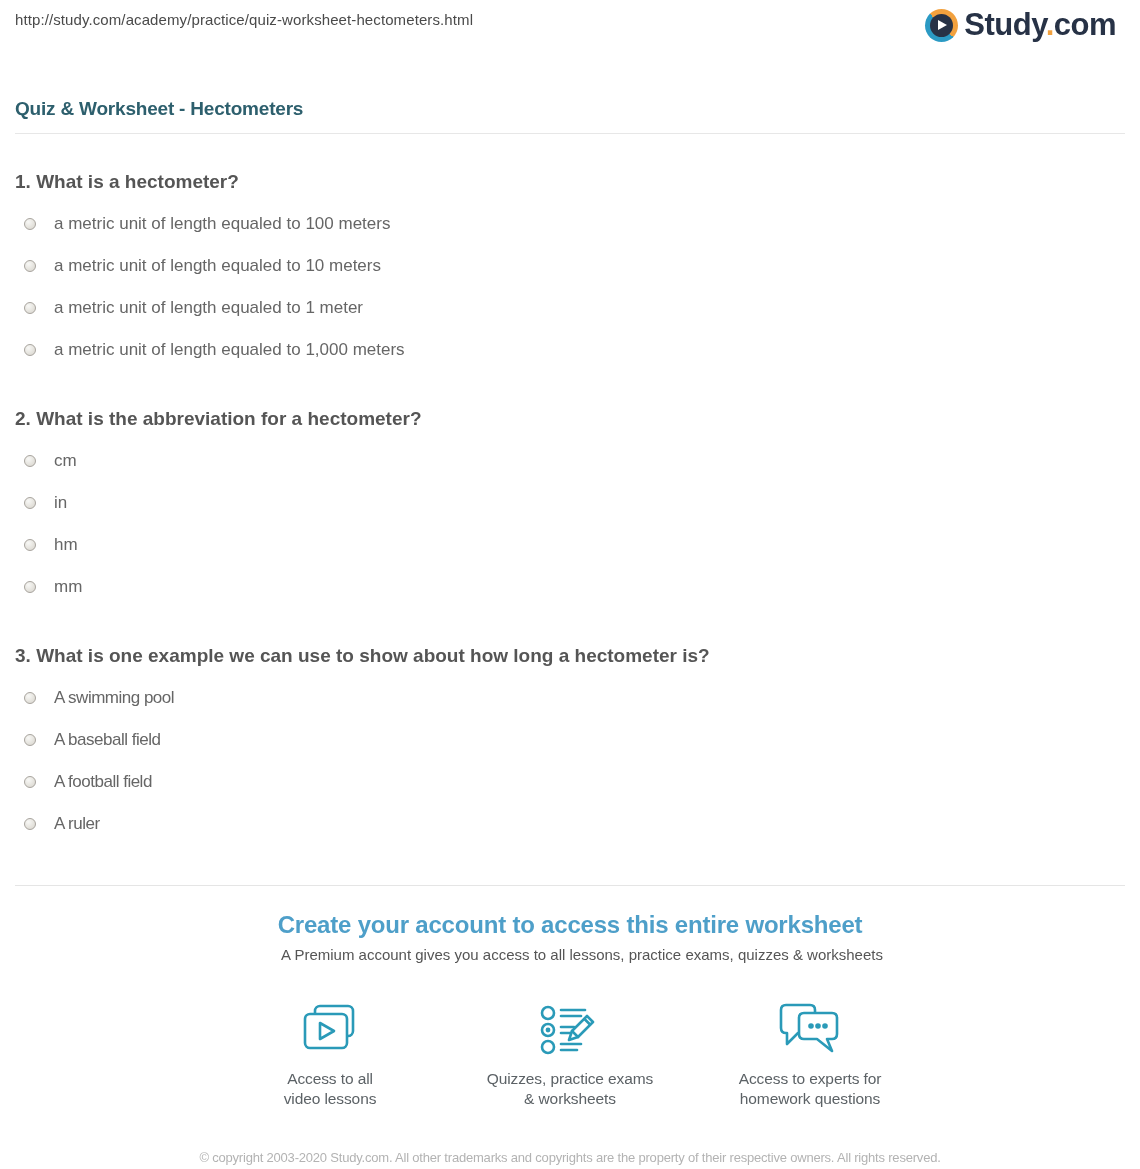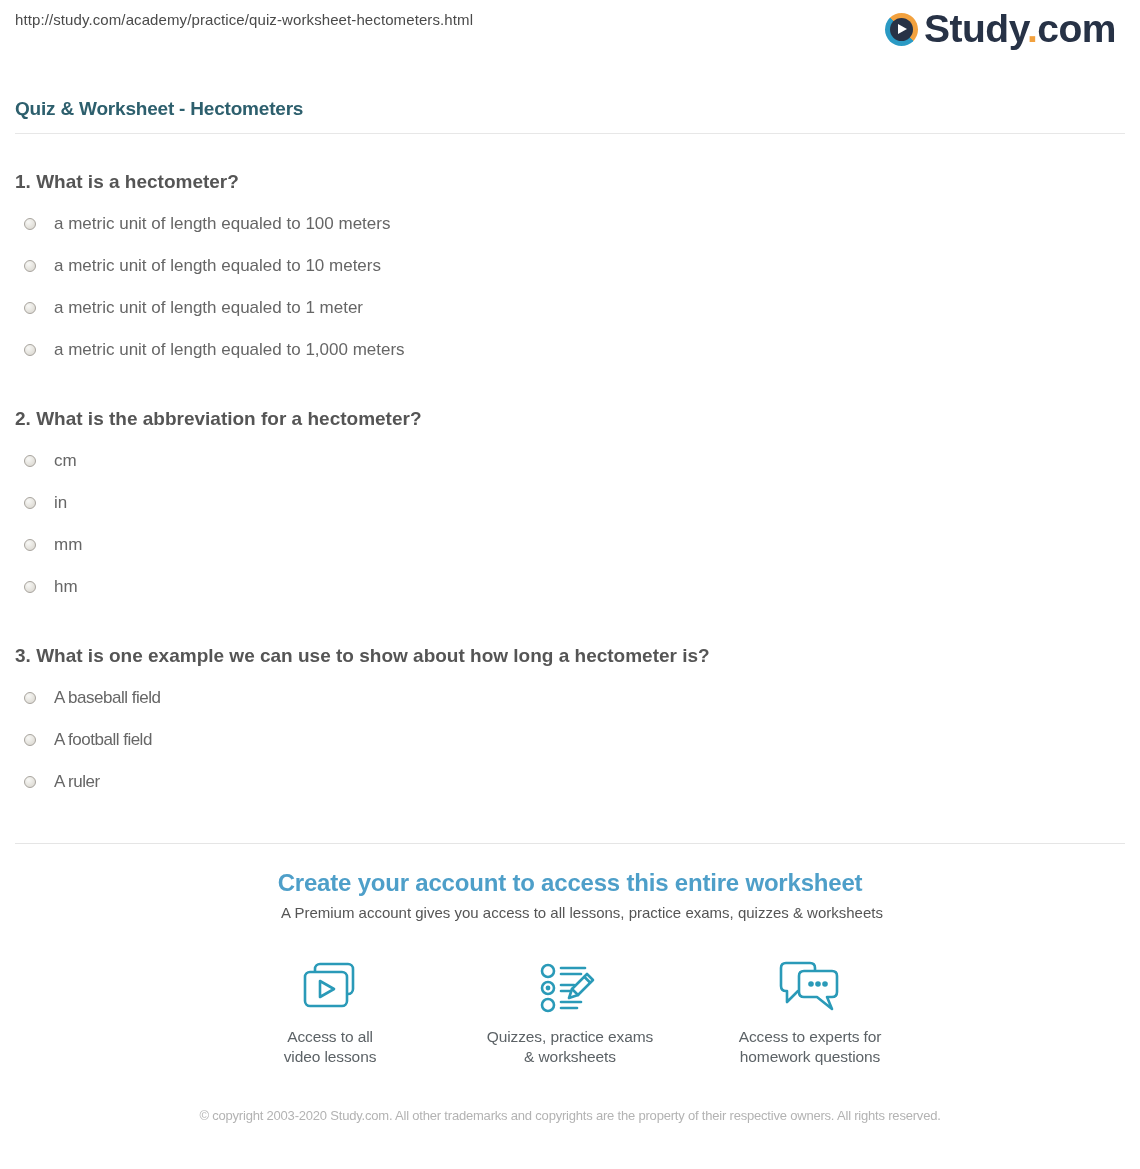--- a/index.html
+++ b/index.html
@@ -21,21 +21,21 @@
     position:relative;
   }
   .logo-mark::before {
     content:""; position:absolute; left:5px; top:5px; width:23px; height:23px;
     border-radius:50%; background:#273246;
   }
   .logo-mark::after {
     content:""; position:absolute; left:13px; top:11px;
     border-left:9px solid #ffffff; border-top:5.5px solid transparent; border-bottom:5.5px solid transparent;
   }
-  .logo-text { font-size:39px; font-weight:700; color:#273246; letter-spacing:-0.5px; }
+  .logo-text { font-size:31px; font-weight:700; color:#273246; letter-spacing:-0.5px; }
   .logo-dot { color:#f2a13e; }
 
   
   .page-title {
     margin:40px 15px 0; font-size:19px; font-weight:700; color:#2d5f6d; letter-spacing:-0.2px;
   }
   .rule { border:none; border-top:1px solid #e7e7e7; margin:13px 15px 0; }
 
   
   .question { margin:0 15px; }
@@ -112,30 +112,34 @@
     <div class="option">
       <span class="radio"></span>
       <span class="option-label">cm</span>
     </div>
     <div class="option">
       <span class="radio"></span>
       <span class="option-label">in</span>
     </div>
     <div class="option">
       <span class="radio"></span>
+      <span class="option-label">hm</span>
+    </div>
+    <div class="option">
+      <span class="radio"></span>
       <span class="option-label">mm</span>
-    </div>
-    <div class="option">
-      <span class="radio"></span>
-      <span class="option-label">hm</span>
     </div>
   </section>
 
   <section class="question narrow">
     <h2 class="q-heading"><span>3.</span> <span>What is one example we can use to show about how long a hectometer is?</span></h2>
+    <div class="option">
+      <span class="radio"></span>
+      <span class="option-label">A swimming pool</span>
+    </div>
     <div class="option">
       <span class="radio"></span>
       <span class="option-label">A baseball field</span>
     </div>
     <div class="option">
       <span class="radio"></span>
       <span class="option-label">A football field</span>
     </div>
     <div class="option">
       <span class="radio"></span>

